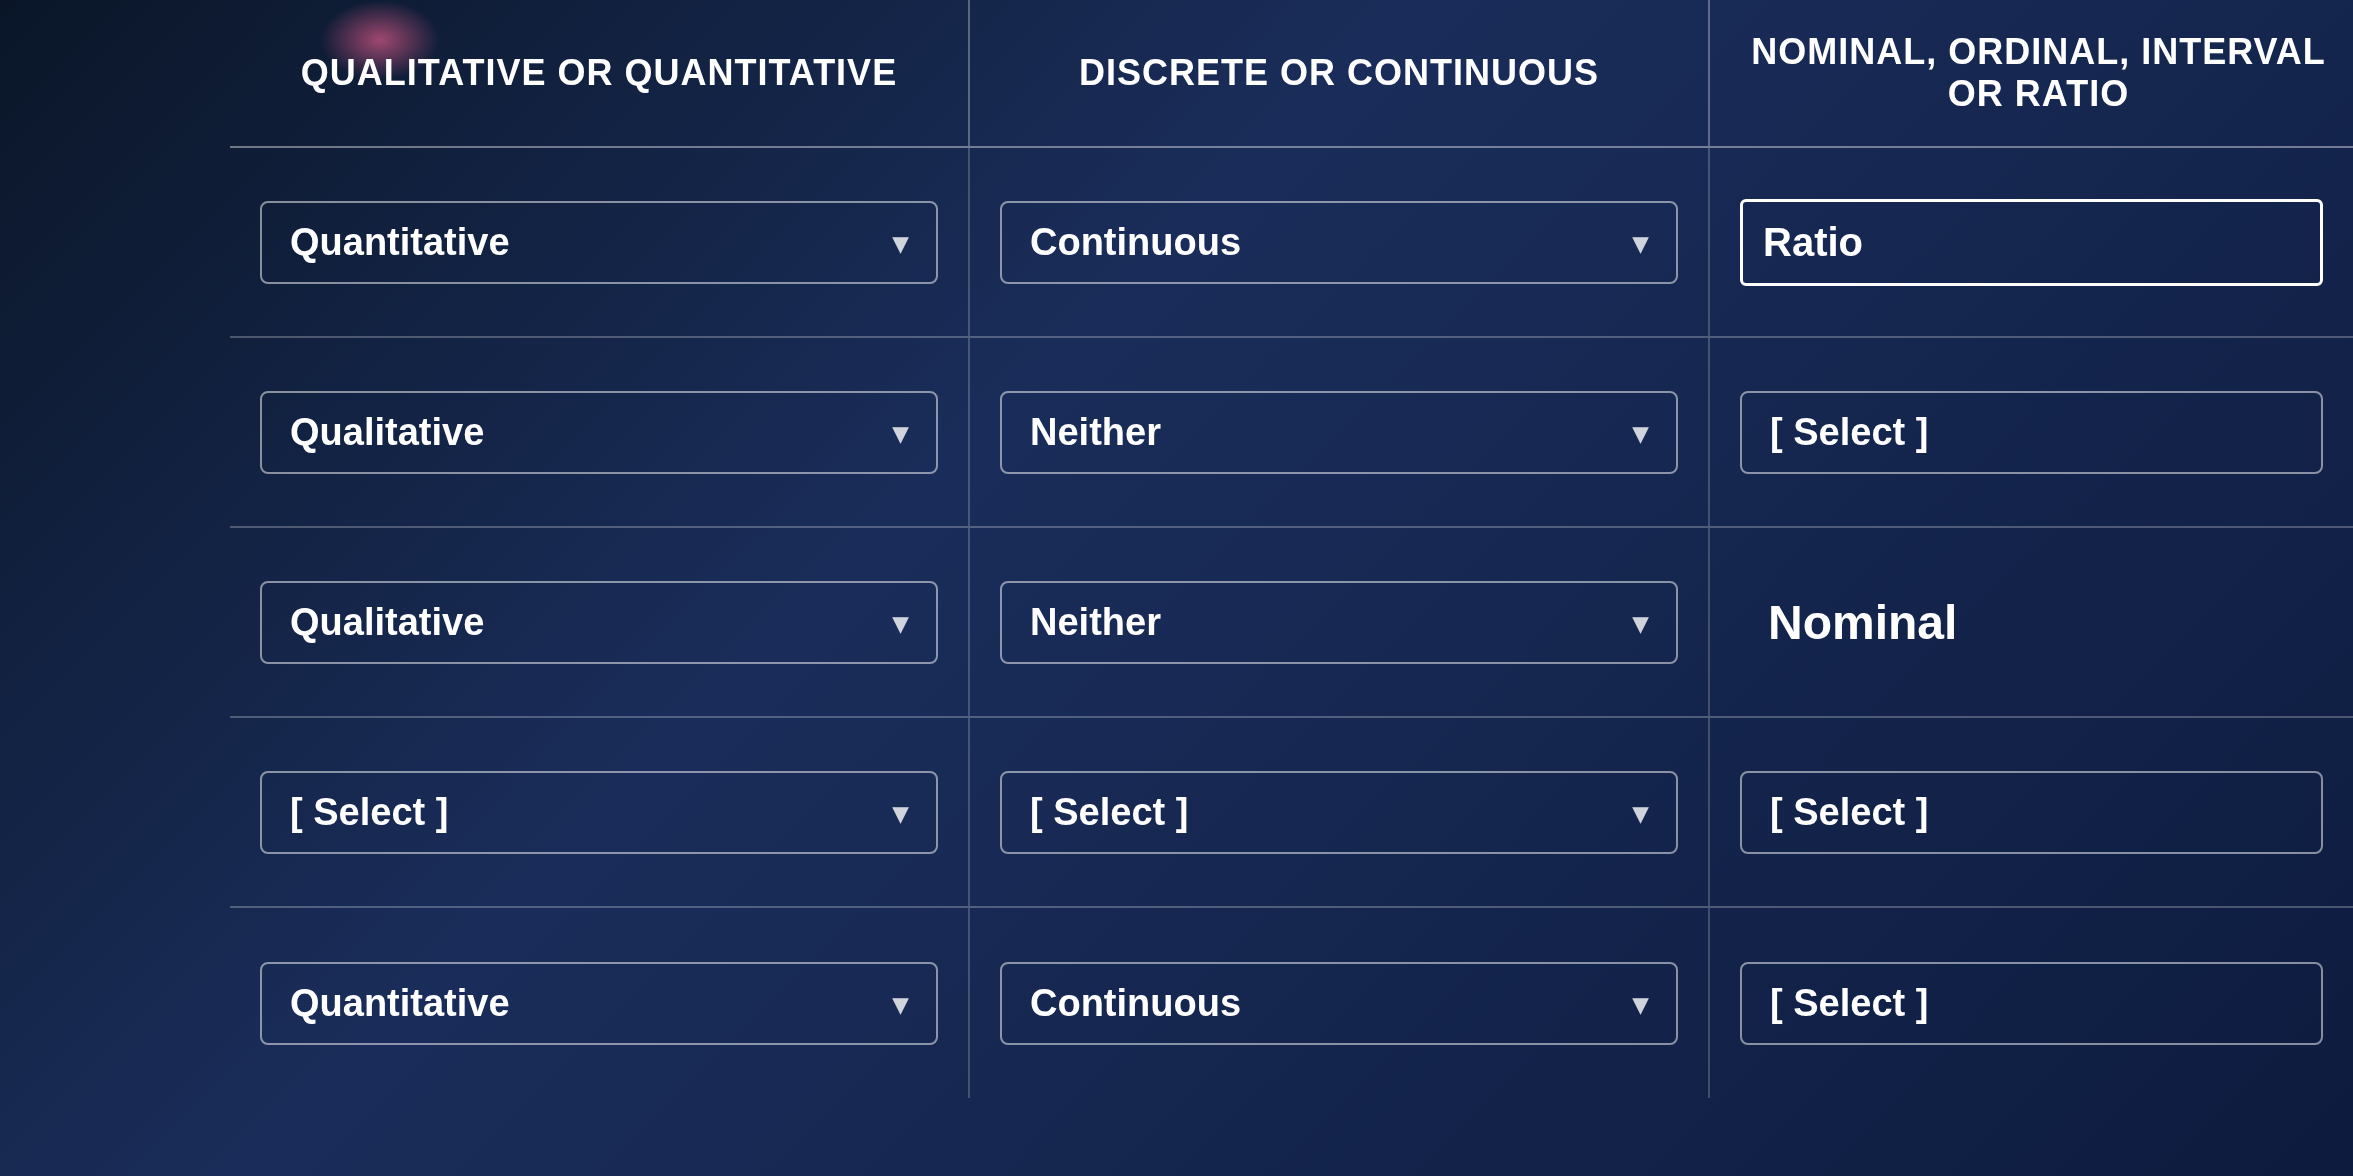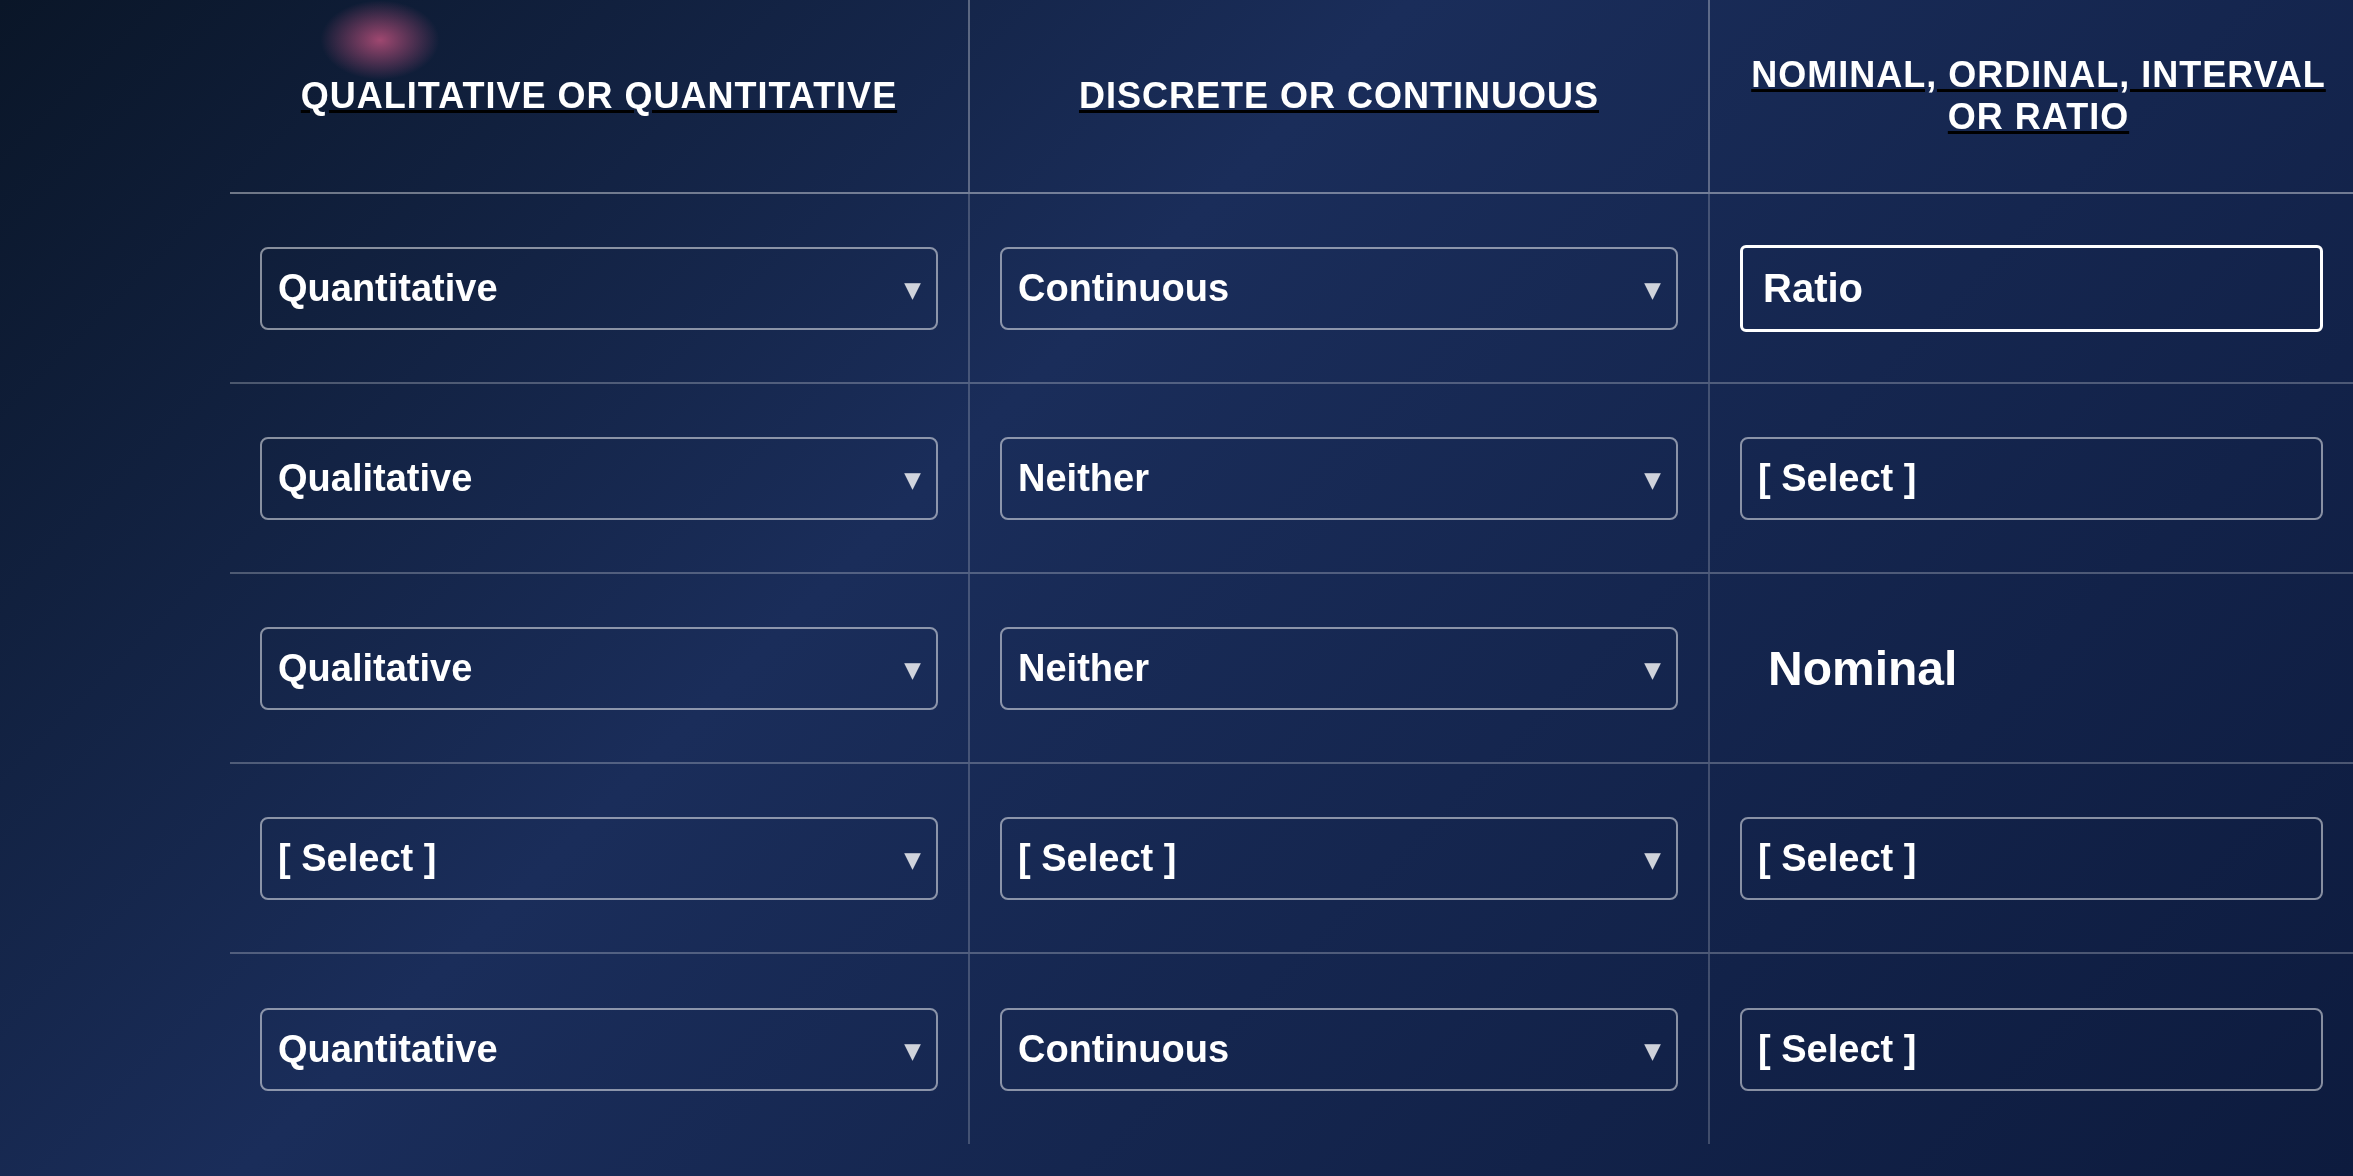--- a/index.html
+++ b/index.html
@@ -42,23 +42,22 @@
       left: 230px;
       right: 0;
       bottom: 0;
       display: flex;
       flex-direction: column;
     }
 
     
     .header-row {
       display: flex;
-      height: 194px;
+      height: 148px;
       border-bottom: 2px solid rgba(255,255,255,0.4);
-      text-decoration: underline;
     }
 
     .header-cell {
       display: flex;
       align-items: center;
       justify-content: center;
       text-align: center;
       color: #ffffff;
       font-size: 36px;
       font-weight: 900;
@@ -106,21 +105,21 @@
       border-right: none;
     }
 
     
     .dropdown {
       display: flex;
       align-items: center;
       justify-content: space-between;
       border: 2px solid rgba(255,255,255,0.5);
       border-radius: 8px;
-      padding: 18px 16px;
+      padding: 18px 28px;
       color: #ffffff;
       font-size: 38px;
       font-weight: 700;
       cursor: pointer;
       background: transparent;
       width: 100%;
     }
 
     .dropdown-arrow {
       font-size: 30px;

